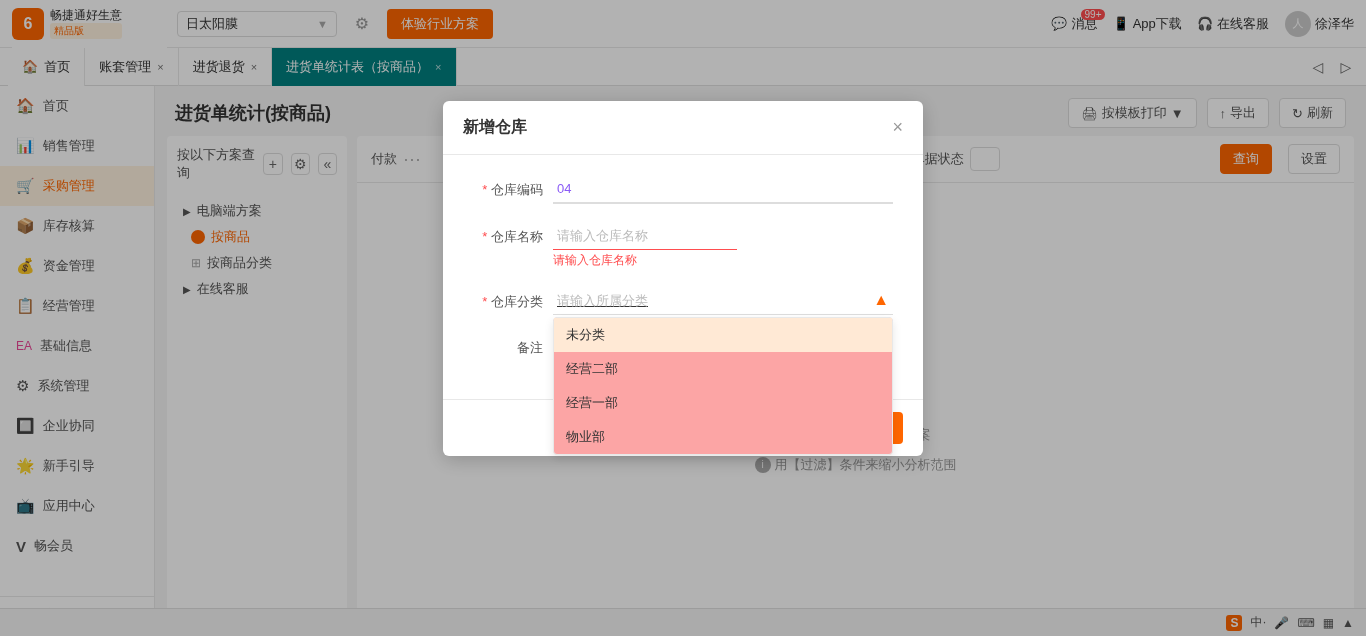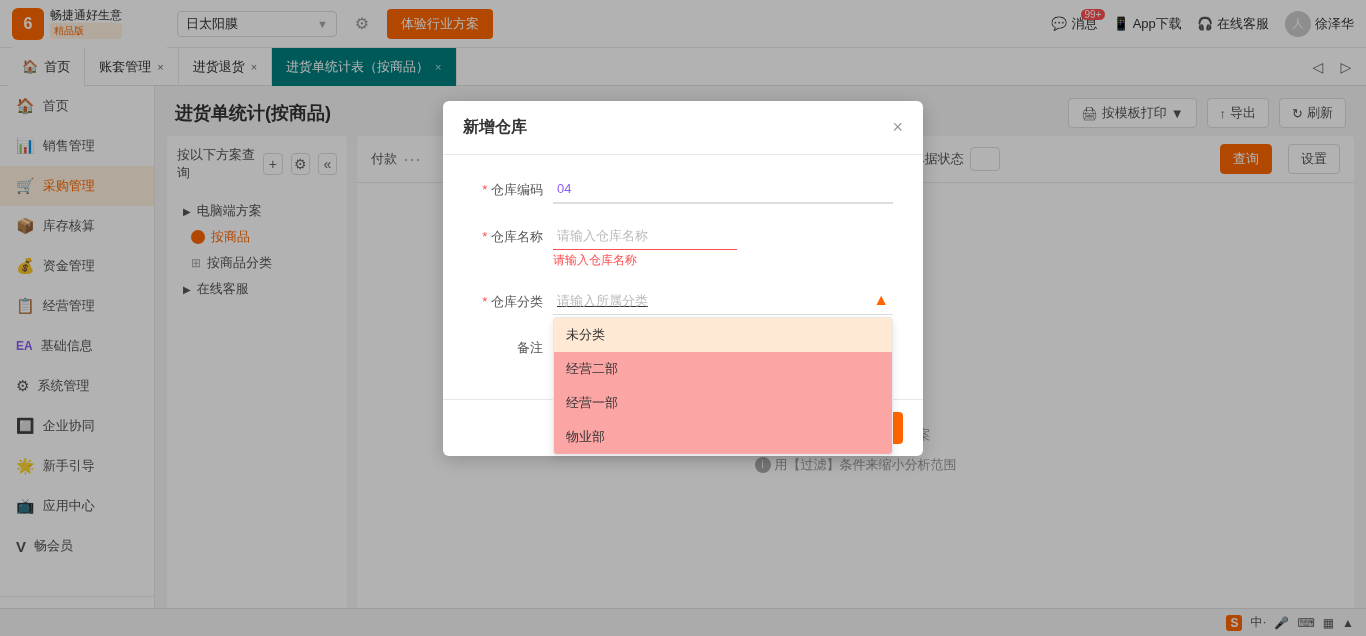--- a/index.html
+++ b/index.html
@@ -265,21 +265,21 @@
     </div>
     <div class="sidebar-item">
       <span class="icon">💰</span>
       <span>资金管理</span>
     </div>
     <div class="sidebar-item">
       <span class="icon">📋</span>
       <span>经营管理</span>
     </div>
     <div class="sidebar-item">
-      <span class="icon" style="font-size:12px;font-weight:bold;color:#8b5cf6;">EA</span>
+      <span class="icon" style="font-size:12px;font-weight:normal;color:#ec4899;">EA</span>
       <span>基础信息</span>
     </div>
     <div class="sidebar-item">
       <span class="icon">⚙</span>
       <span>系统管理</span>
     </div>
     <div class="sidebar-item">
       <span class="icon">🔲</span>
       <span>企业协同</span>
     </div>

